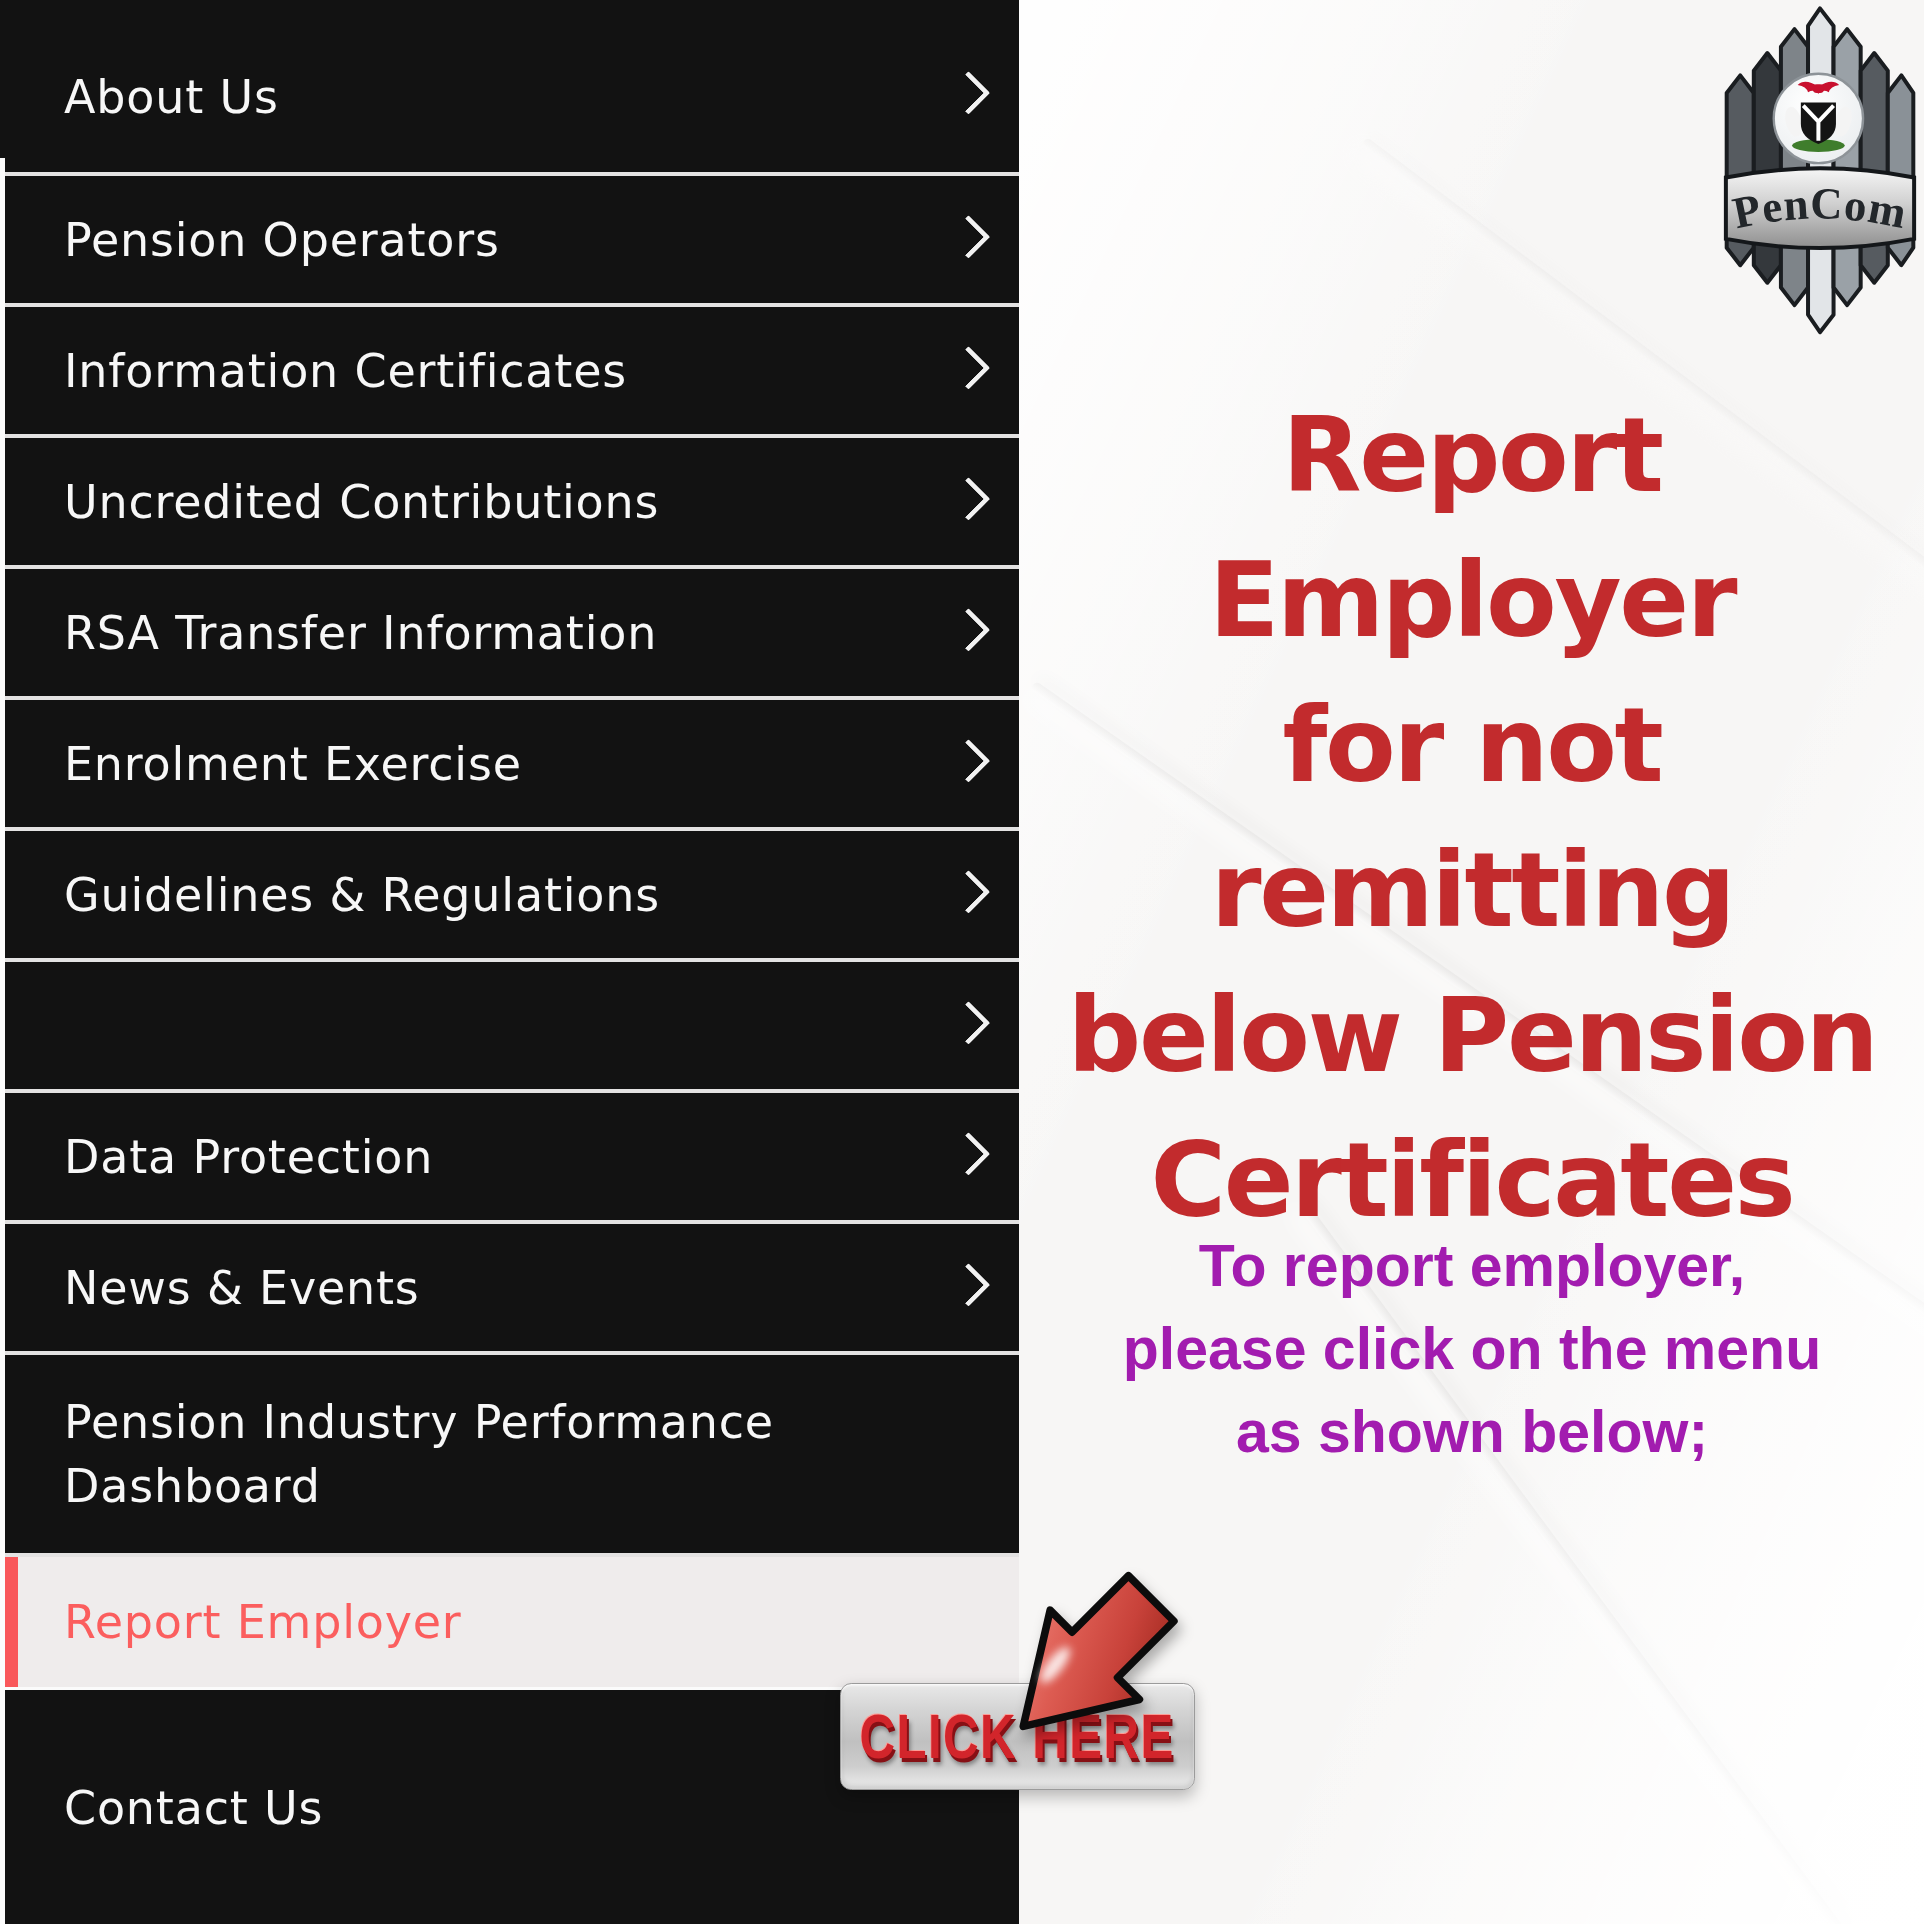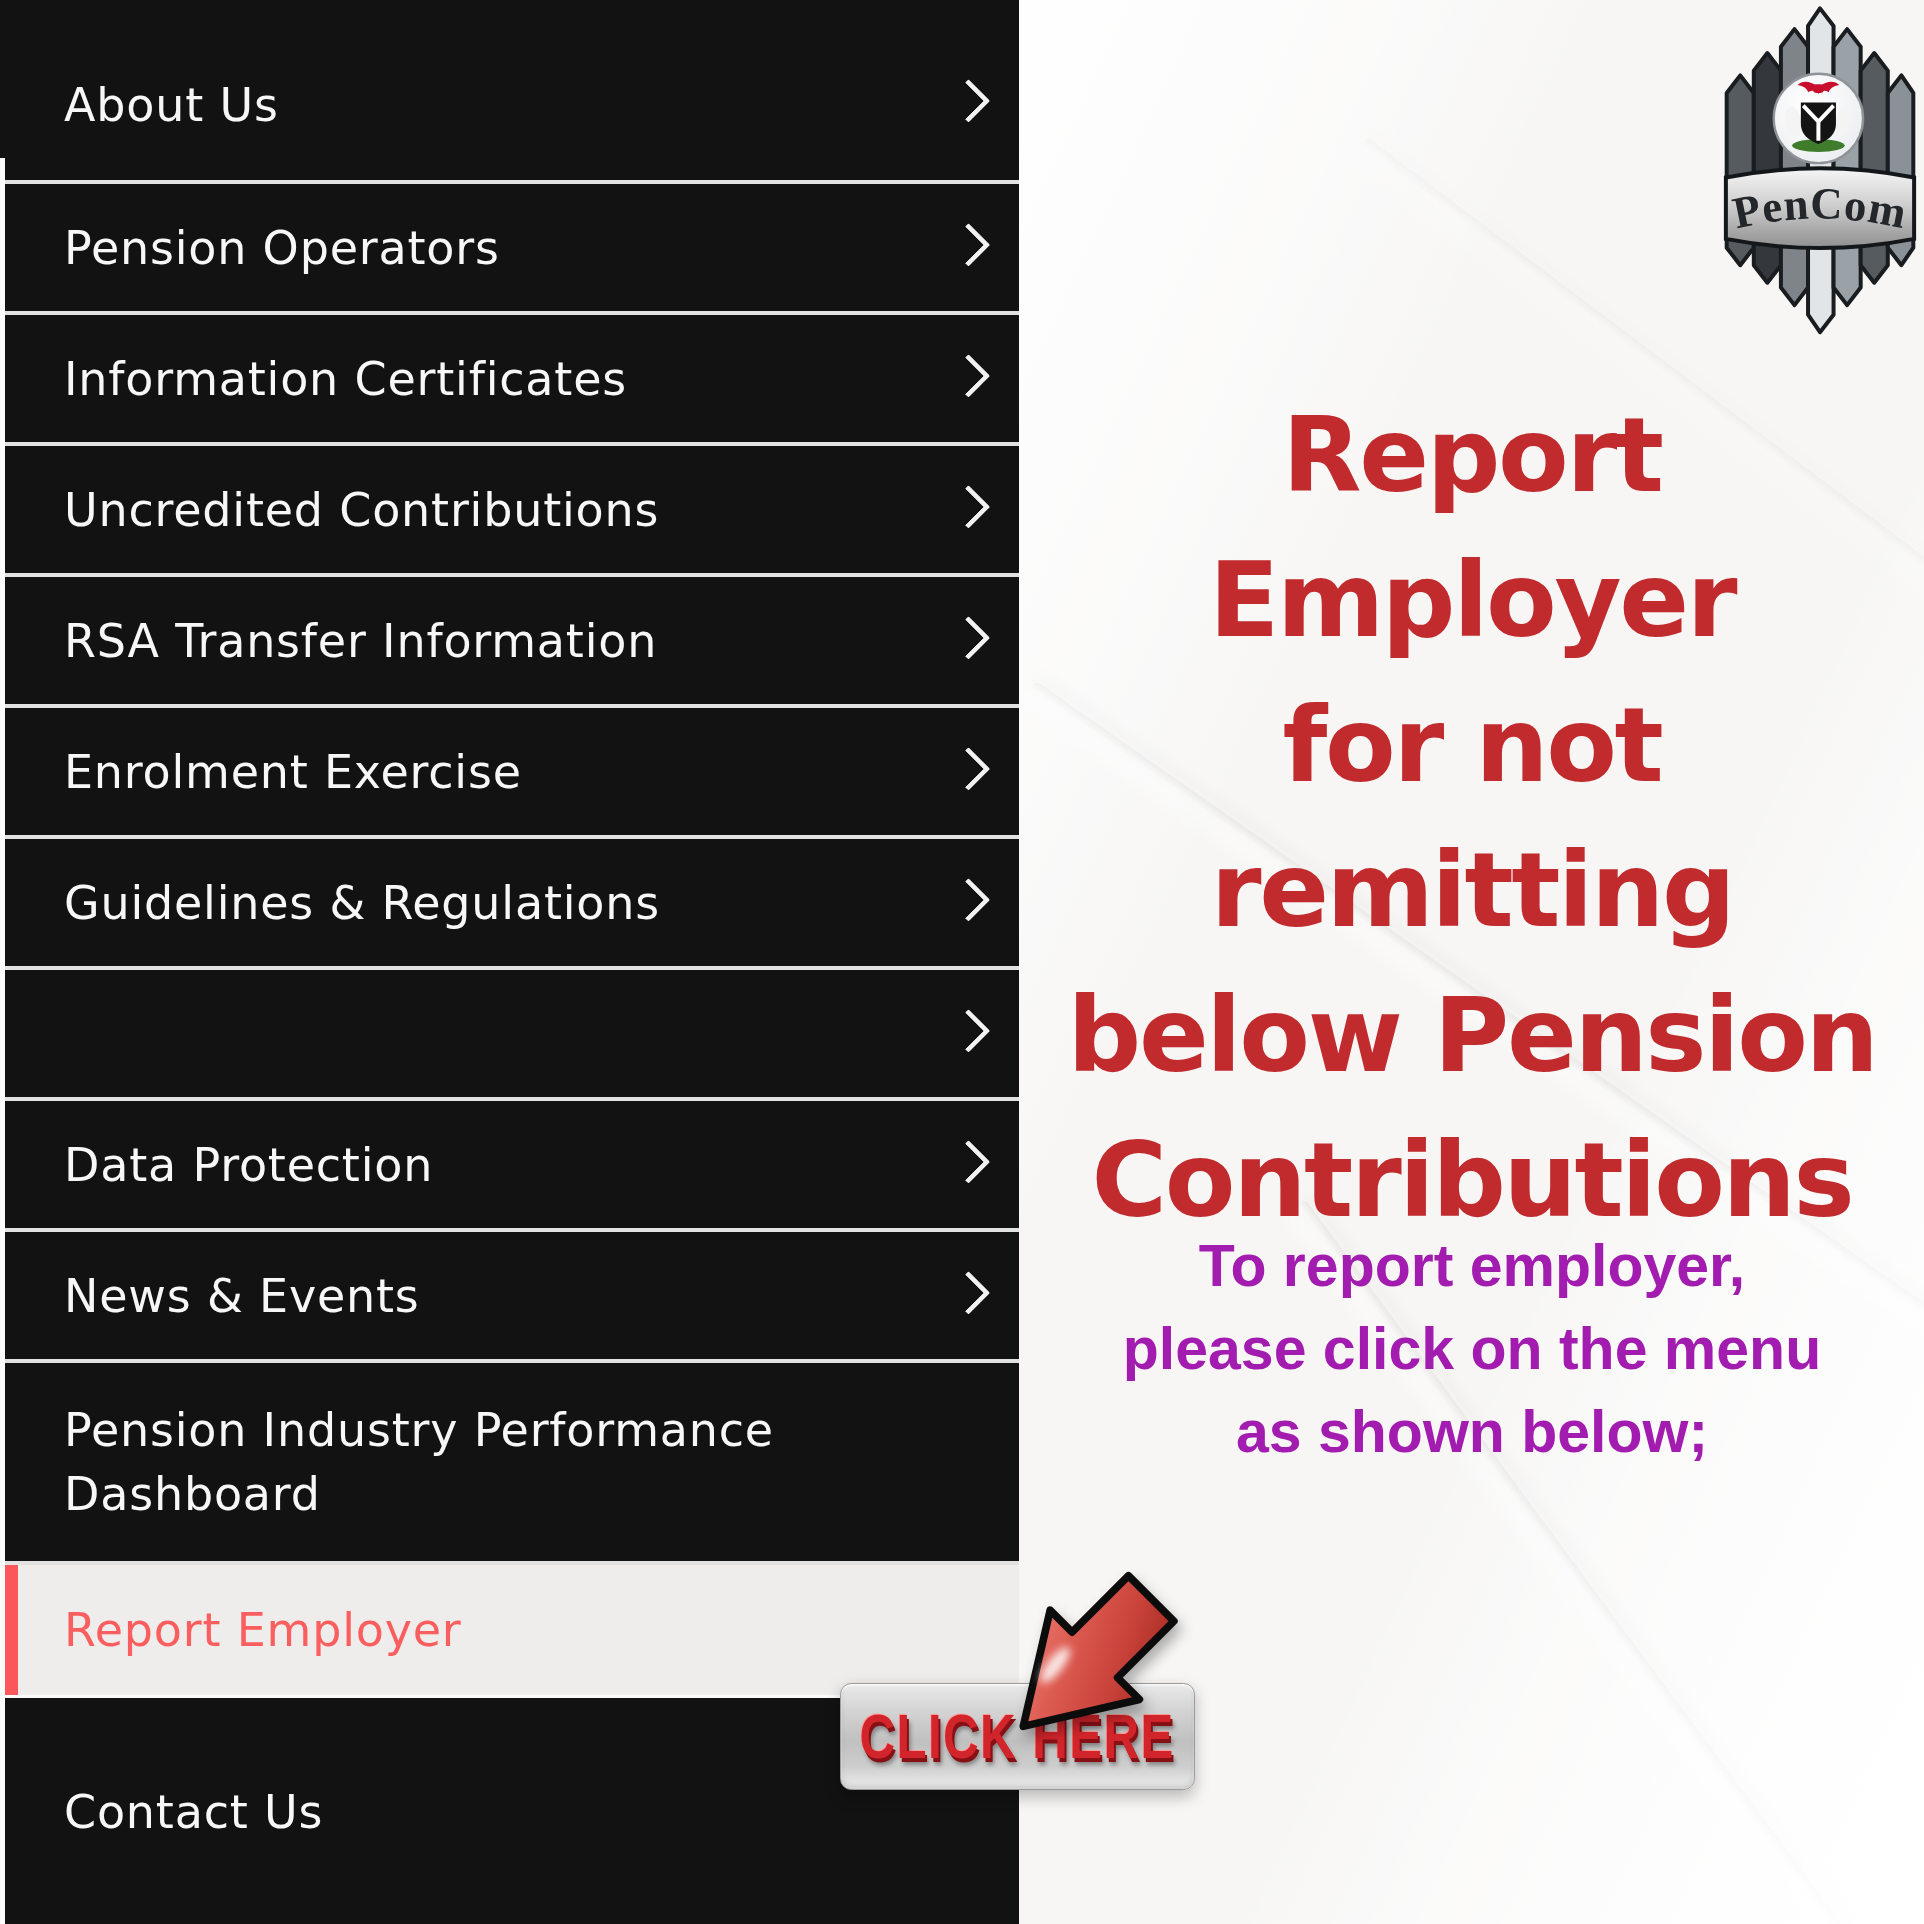--- a/index.html
+++ b/index.html
@@ -32,21 +32,21 @@
     position:absolute;left:0;top:0;width:1019px;height:1925px;
     background:#121212;display:flex;flex-direction:column;z-index:3;
   }
   .menu-item{
     position:relative;display:flex;align-items:center;box-sizing:border-box;
     padding-left:64px;padding-right:120px;
     color:#f7f7f7;font-family:"DejaVu Sans",sans-serif;
     font-size:46px;font-weight:400;letter-spacing:0.8px;
     border-bottom:4px solid #e3e2e2;background:#121212;
   }
-  .row-first{height:176px;padding-top:21px;margin-top:8px;}
+  .row-first{height:176px;padding-top:21px;}
   .row-std{height:131px;}
   .row-tall{height:202px;line-height:64px;padding-right:88px;}
   .row-highlight{
     height:133px;background:#efecec;color:#fb5e5e;
     border-bottom:3.2px solid #fbfbfb;
   }
   .row-highlight::before{
     content:"";position:absolute;left:4.8px;top:0;bottom:0;width:13.6px;background:#f9575a;
   }
   .row-last{height:124px;border-bottom:none;flex:1;}
@@ -99,21 +99,21 @@
   <div class="crease crease-a"></div>
   <div class="crease crease-b"></div>
   <div class="crease crease-c"></div>
 </div>
 
 <div class="right-panel" style="background:none;overflow:visible;pointer-events:none;">
   <div class="headline">
     <div>Report Employer</div>
     <div>for not remitting</div>
     <div>below Pension</div>
-    <div>Contributions</div>
+    <div>Certificates</div>
   </div>
   <div class="subtext">
     <div>To report employer,</div>
     <div>please click on the menu</div>
     <div>as shown below;</div>
   </div>
 </div>
 
 <nav class="menu">
   <div class="menu-item row-first">

